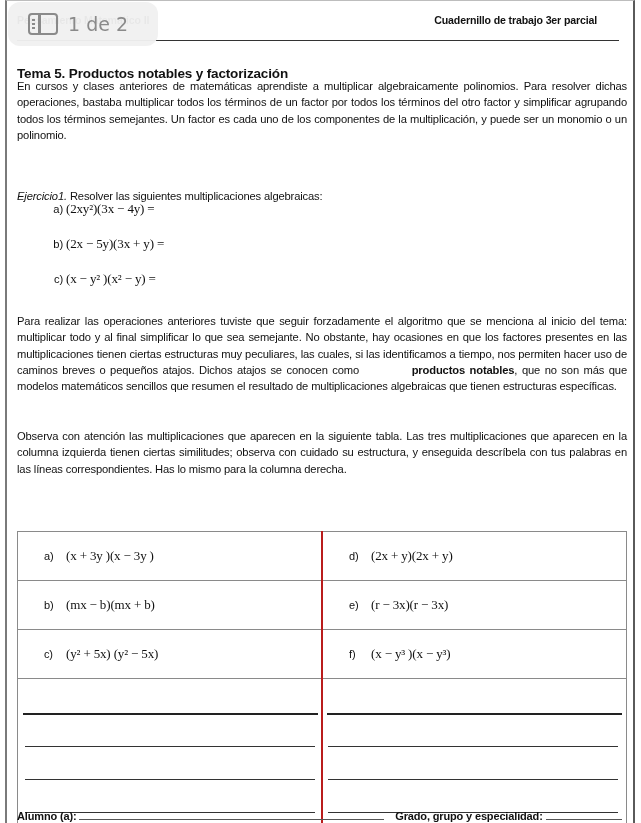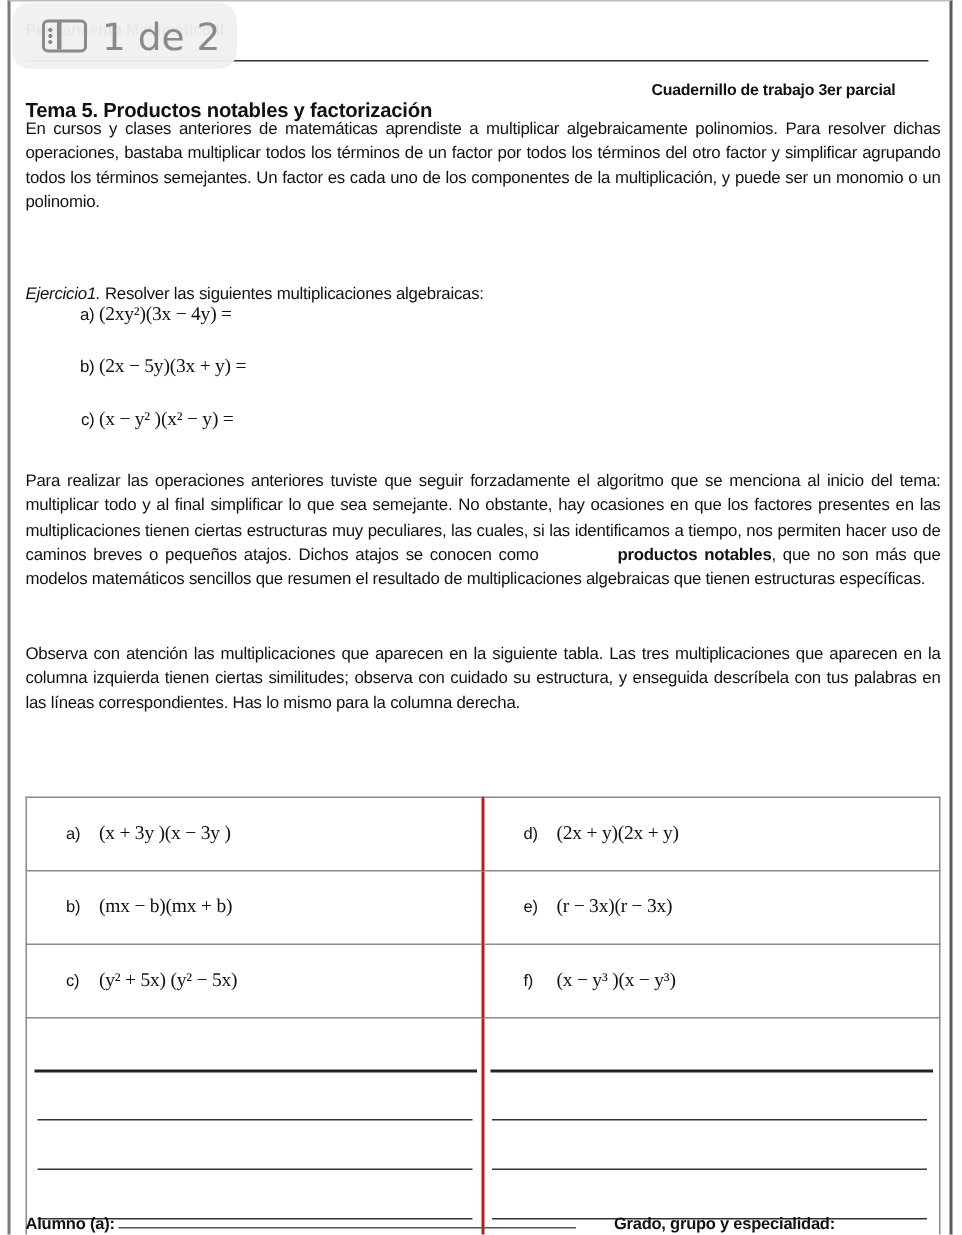--- a/index.html
+++ b/index.html
@@ -21,21 +21,21 @@
       position: absolute; left: 17px; top: 0; width: 612px; height: 823px;
       font-family: "Liberation Sans", sans-serif;
       font-size: 11.2px; line-height: 16.3px;
       letter-spacing: -0.15px;
     }
     .header-row {
       position: absolute; left: 0; top: 12px; width: 610px; height: 18px;
       font-weight: bold; font-size: 10.6px;
     }
     .header-left { position: absolute; left: 0; top: 0; }
-    .header-right { position: absolute; right: 30px; top: 0; margin-top: 40px; }
+    .header-right { position: absolute; right: 30px; top: 0; }
     .header-rule {
       position: absolute; left: 0; top: 40px; width: 602px; height: 1px; background: #333;
     }
     .title {
       position: absolute; left: 0; top: 66px; width: 610px; text-align: left;
       font-weight: bold; font-size: 13.5px;
     }
     .para {
       position: absolute; left: 0; width: 610px; text-align: justify;
     }
@@ -68,21 +68,21 @@
     .footer {
       position: absolute; left: 0; top: 808px; width: 612px; font-weight: bold; font-size: 11px;
     }
     .footer .u { display: inline-block; border-bottom: 1px solid #555; height: 11px; vertical-align: baseline; }
 
     .page-badge {
       position: absolute; left: 8px; top: 2px; width: 150px; height: 44px;
       background: rgba(240,240,240,0.96); border-radius: 12px;
       display: flex; align-items: center; padding-left: 20px;
       color: #8a8a8a;
-      font-family: "DejaVu Sans", sans-serif; font-size: 25px;
+      font-family: "DejaVu Sans", sans-serif; font-size: 19px;
     }
     .badge-icon {
       width: 30px; height: 22px; border: 2.5px solid #8a8a8a; border-radius: 4px;
       position: relative; margin-right: 10px;
     }
     .badge-icon::before {
       content: ""; position: absolute; left: 8px; top: -1px; width: 2.5px; height: 19px; background: #8a8a8a;
     }
     .badge-icon .dots {
       position: absolute; left: 2px; top: 3px; width: 3px; height: 12px;
@@ -154,21 +154,21 @@
           <div class="wline" style="left:5px; right:8px; top:100px;"></div>
           <div class="wline" style="left:5px; right:8px; top:133px;"></div>
         </td>
       </tr>
     </tbody>
       </table>
 
     <div class="footer">
       <span>Alumno (a):</span>
       <span class="u" style="width:305px"></span>
-      <span style="margin-left:22px">Grado, grupo y especialidad:</span>
+      <span style="margin-left:8px">Grado, grupo y especialidad:</span>
       <span class="u" style="width:76px"></span>
     </div>
   </div>
 
   <div class="page-badge">
     <span class="badge-icon">
         <span class="dots"></span>
       </span>
     <span>1 de 2</span>
   </div>

